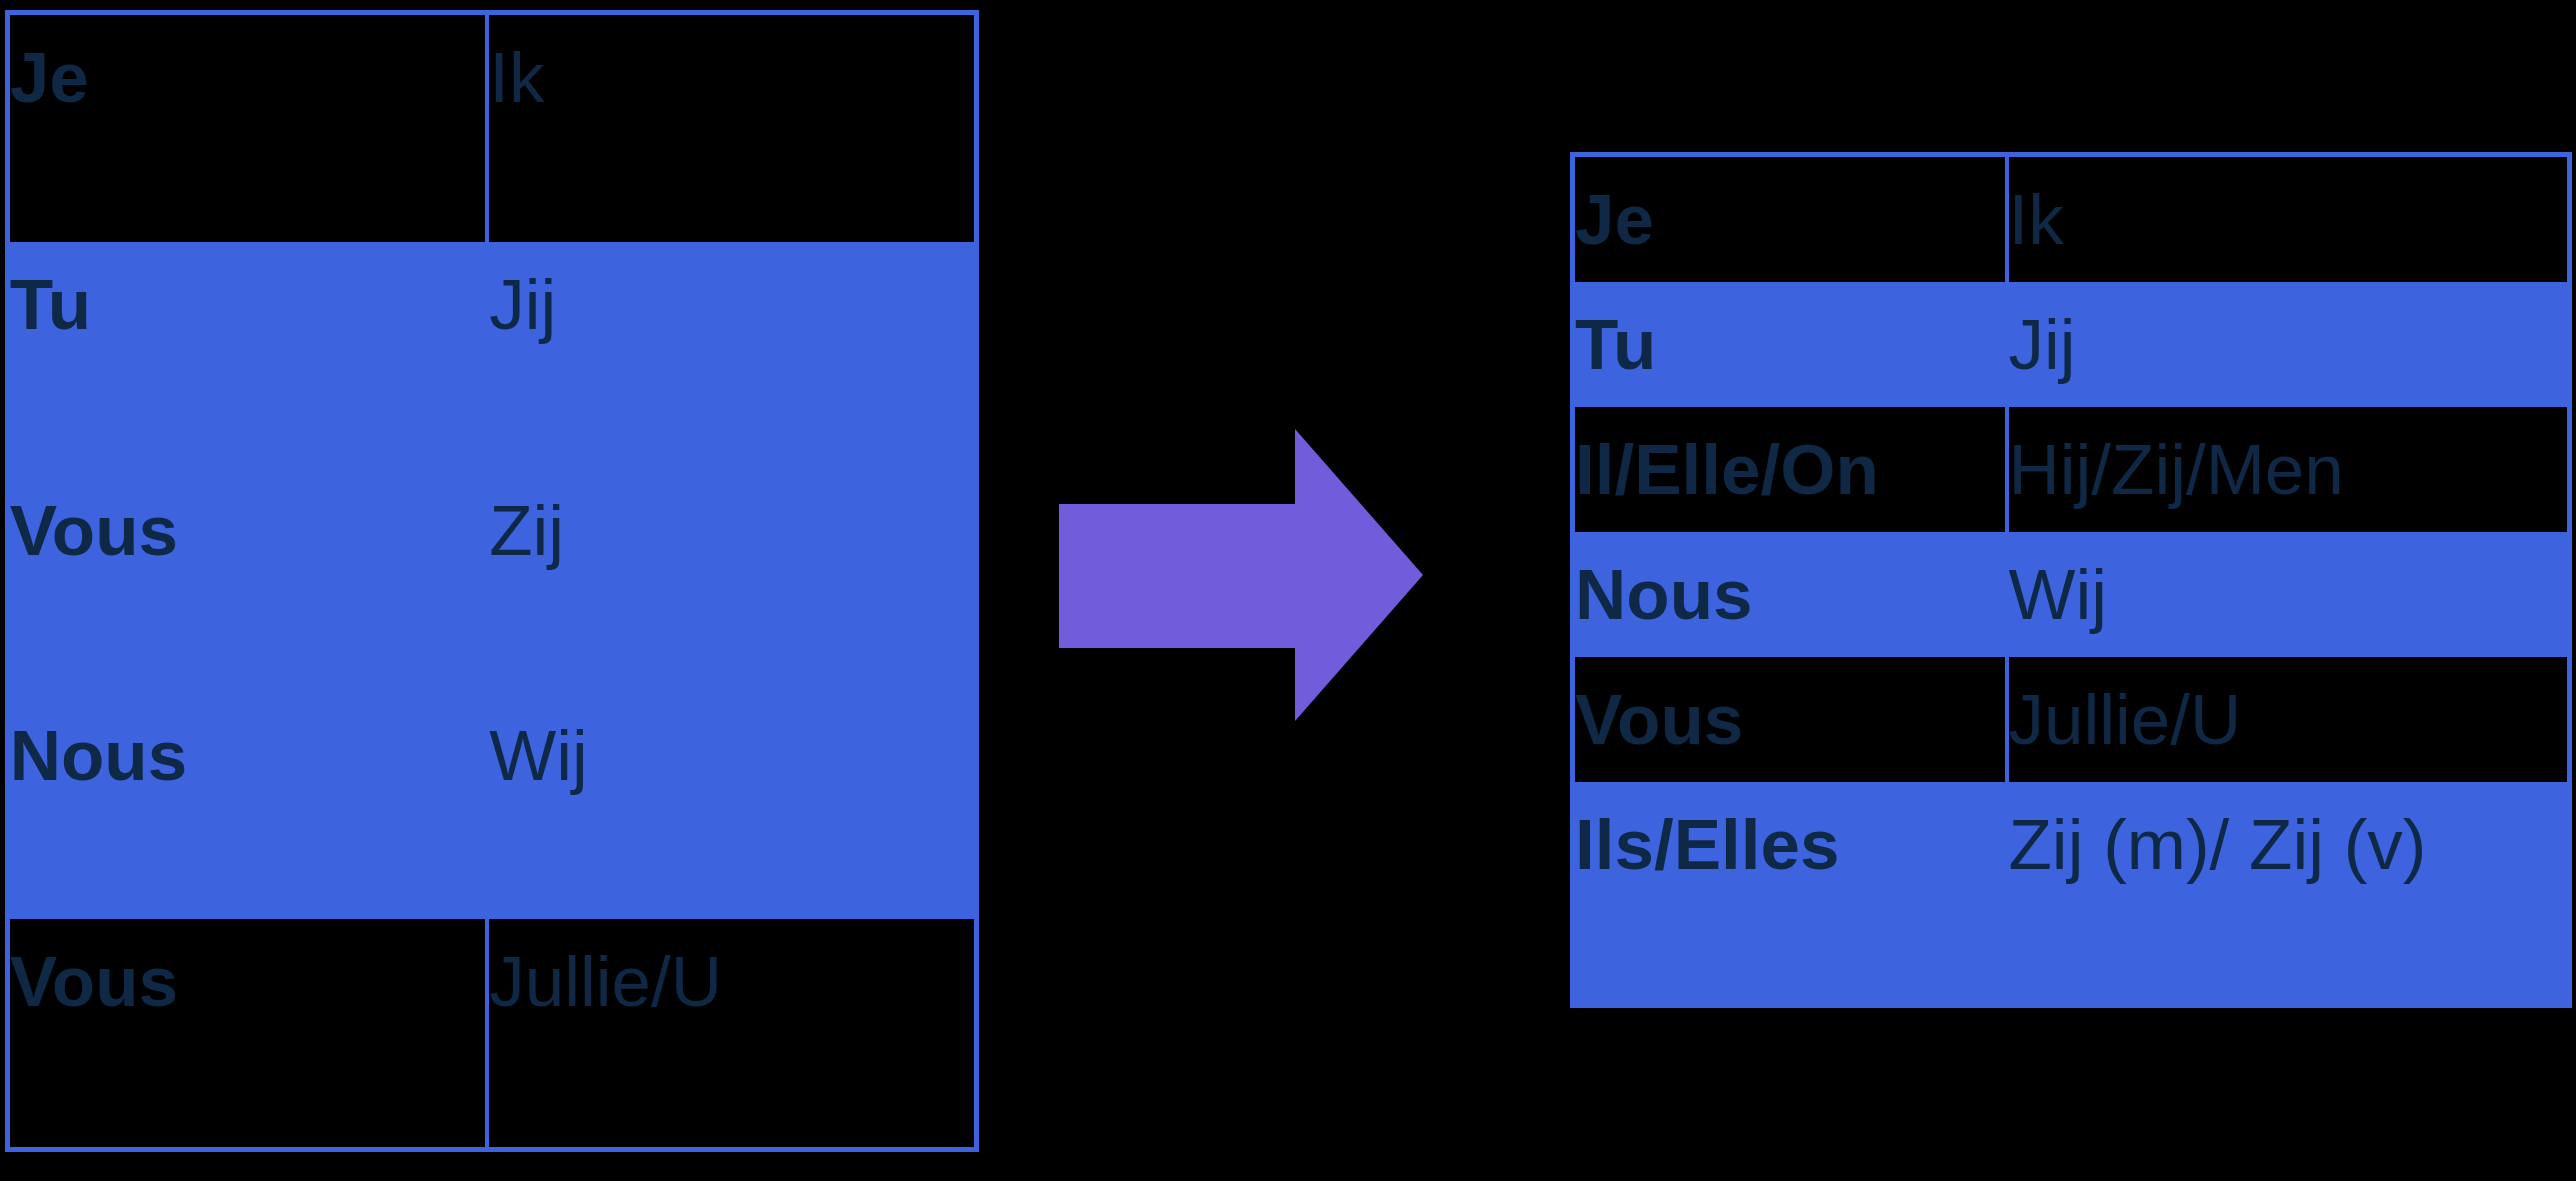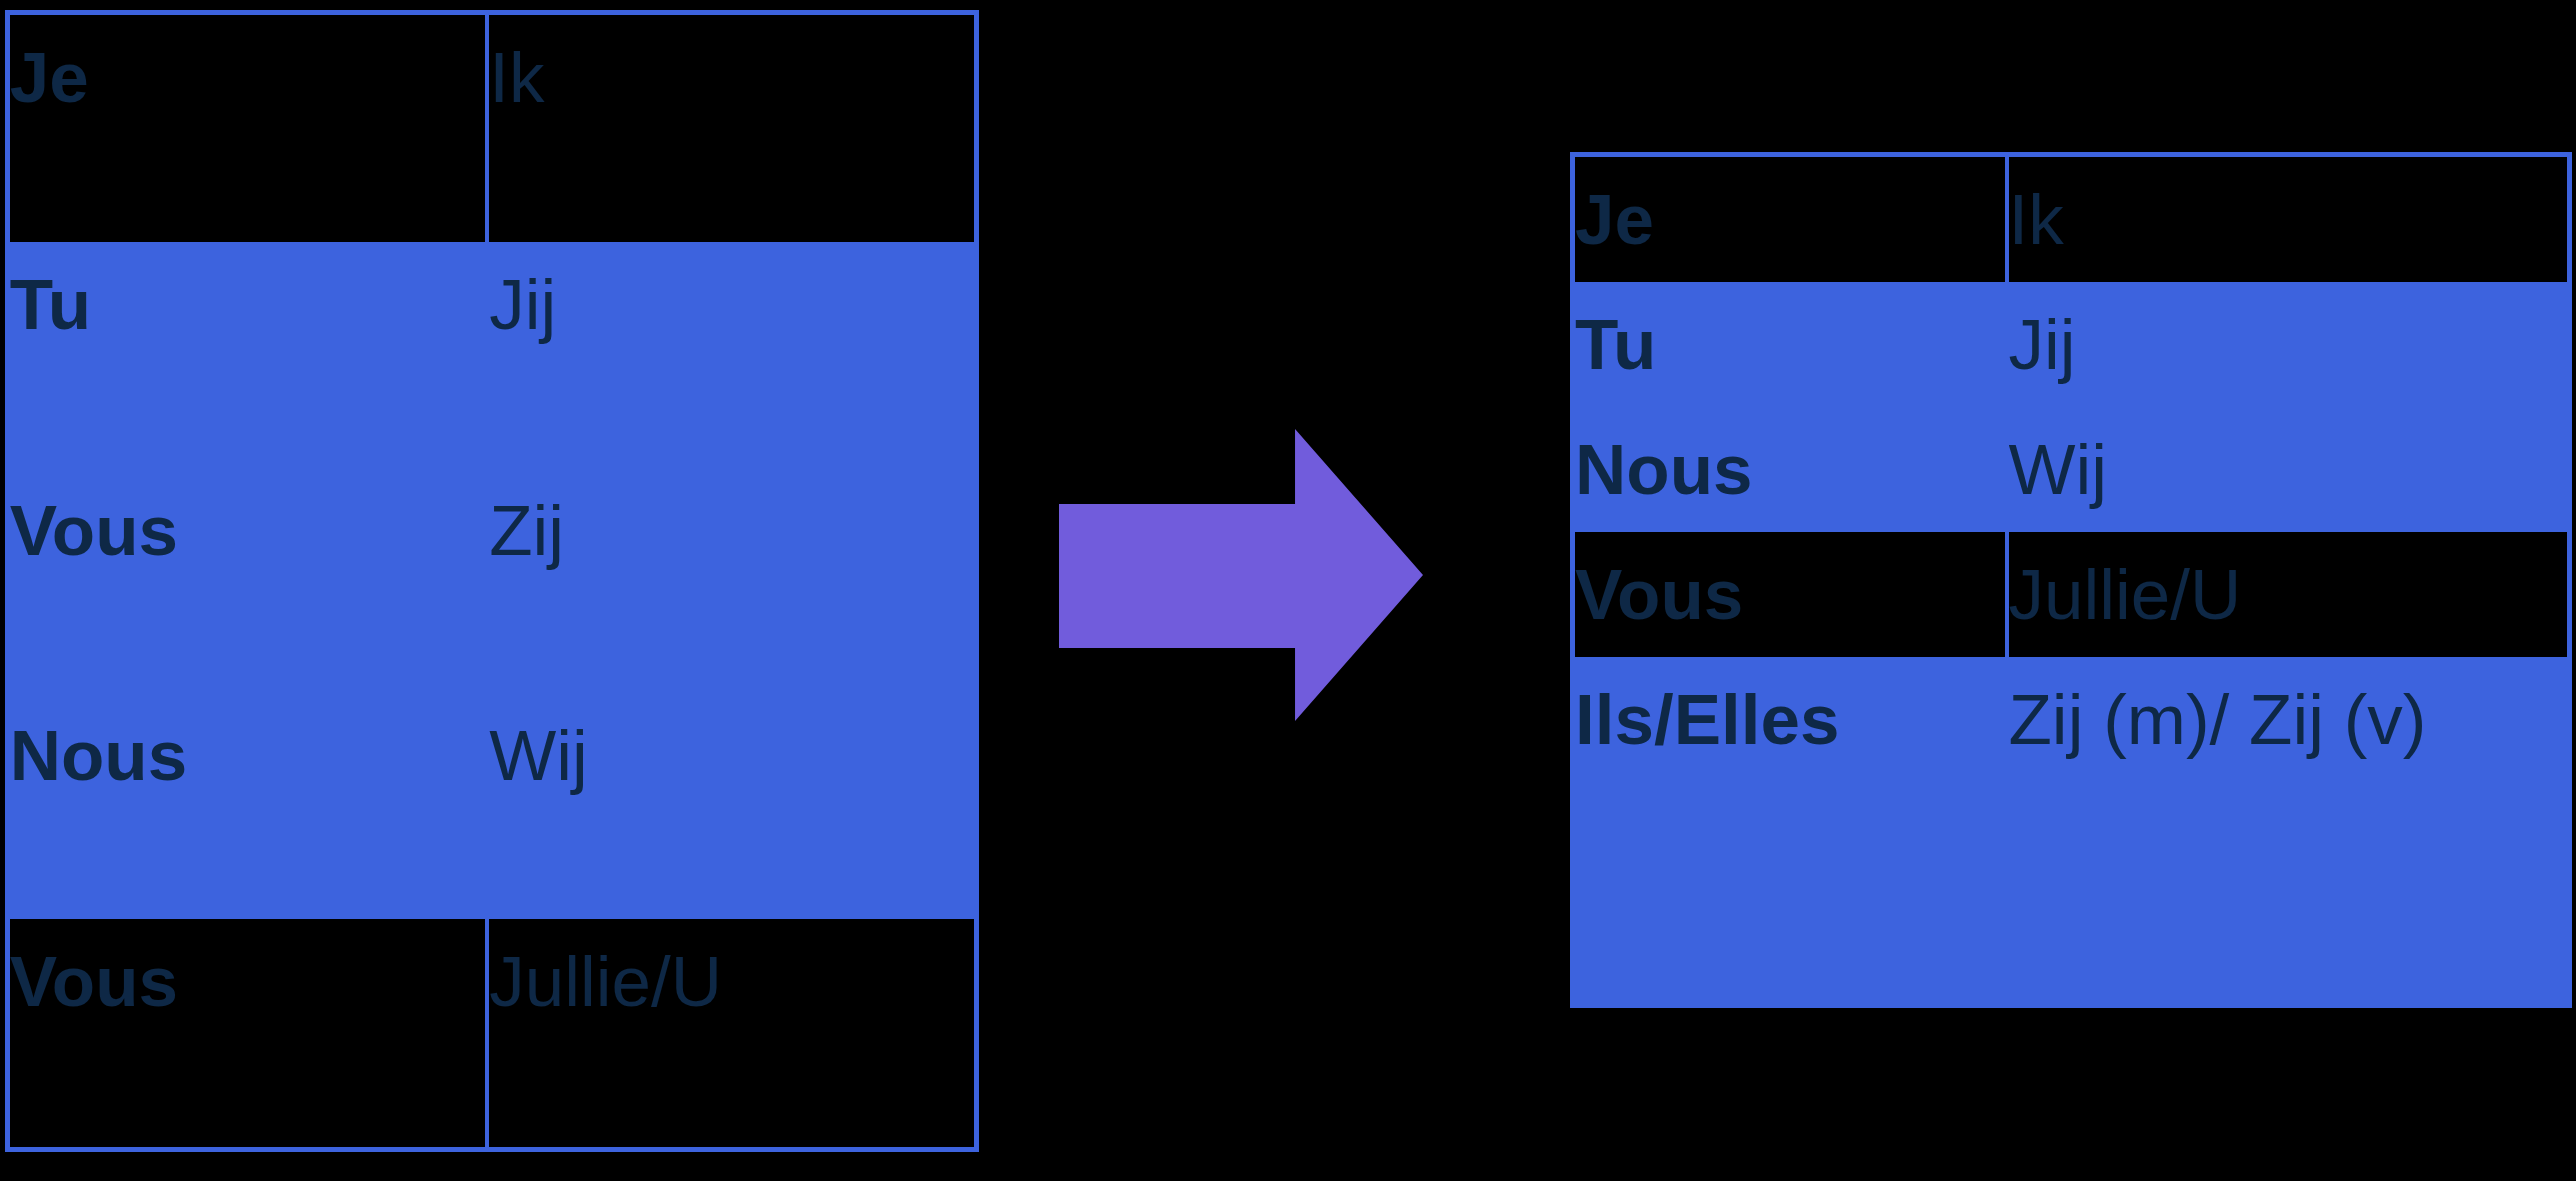--- a/index.html
+++ b/index.html
@@ -116,20 +116,24 @@
       </colgroup>
     <tbody>
       <tr class="row-black">
         <td class="fr">Je</td>
         <td class="nl">Ik</td>
       </tr>
       <tr class="row-blue">
         <td class="fr">Tu</td>
         <td class="nl">Jij</td>
       </tr>
+      <tr class="row-black">
+        <td class="fr">Il/Elle/On</td>
+        <td class="nl">Hij/Zij/Men</td>
+      </tr>
       <tr class="row-blue">
         <td class="fr">Nous</td>
         <td class="nl">Wij</td>
       </tr>
       <tr class="row-black">
         <td class="fr">Vous</td>
         <td class="nl">Jullie/U</td>
       </tr>
       <tr class="row-blue tall-row">
         <td class="fr">Ils/Elles</td>

